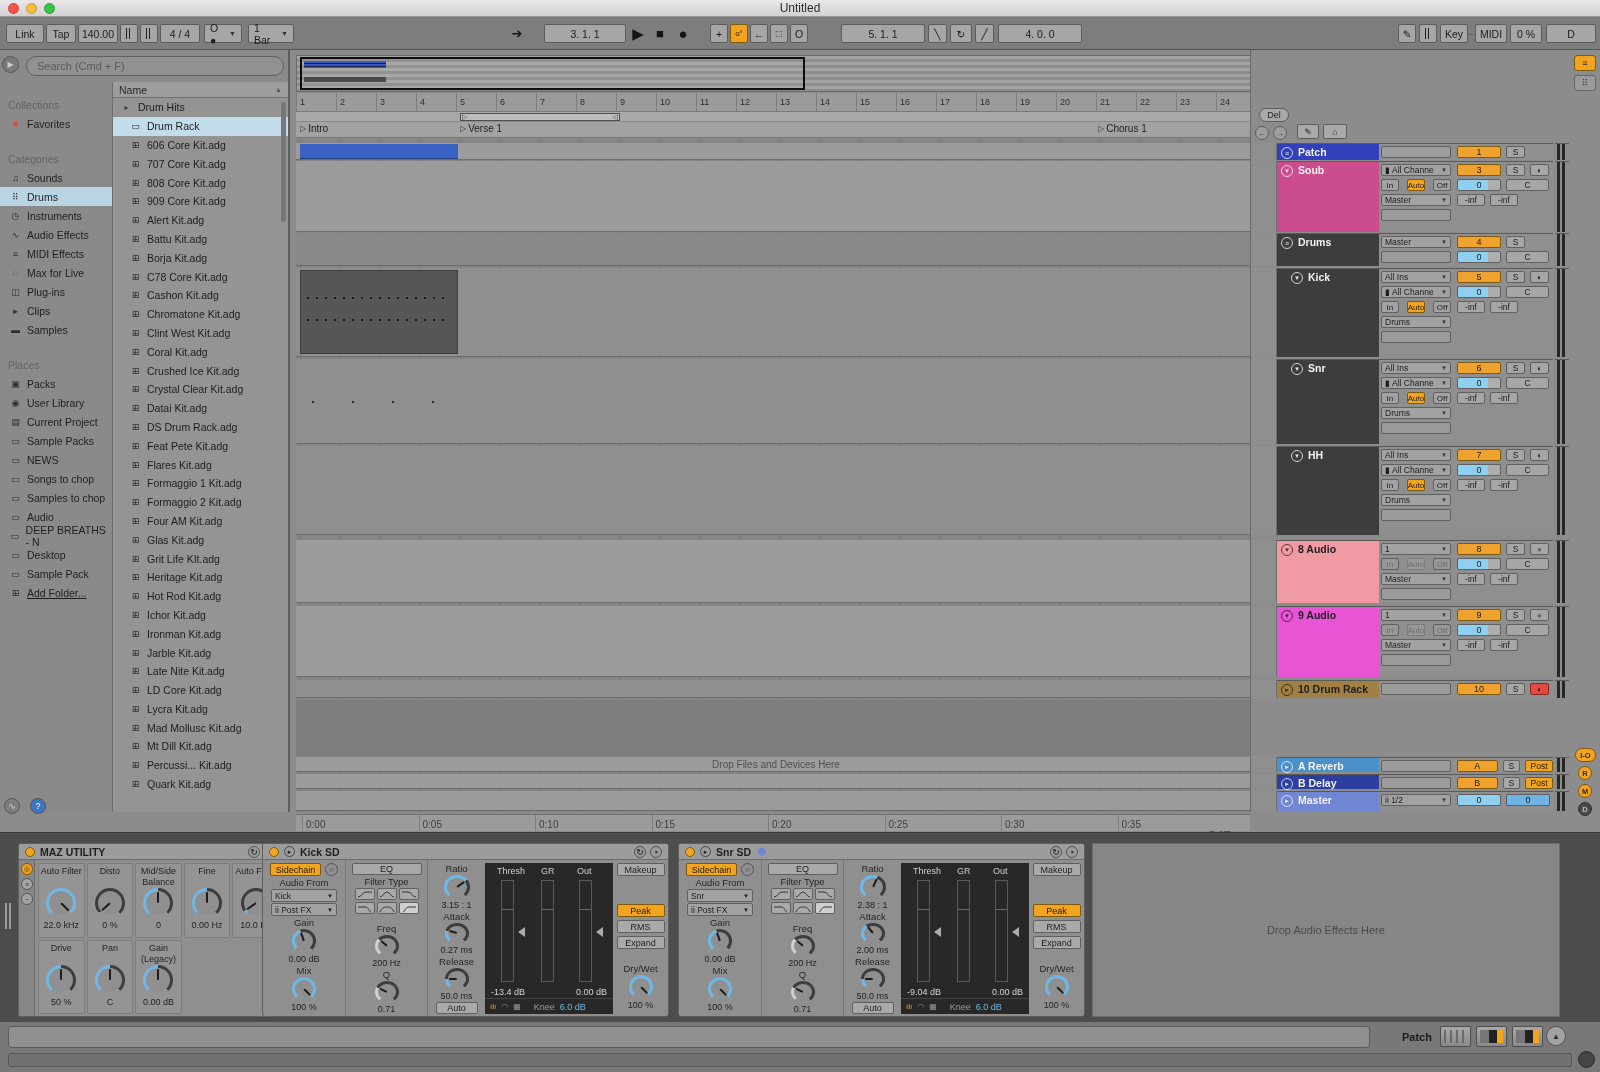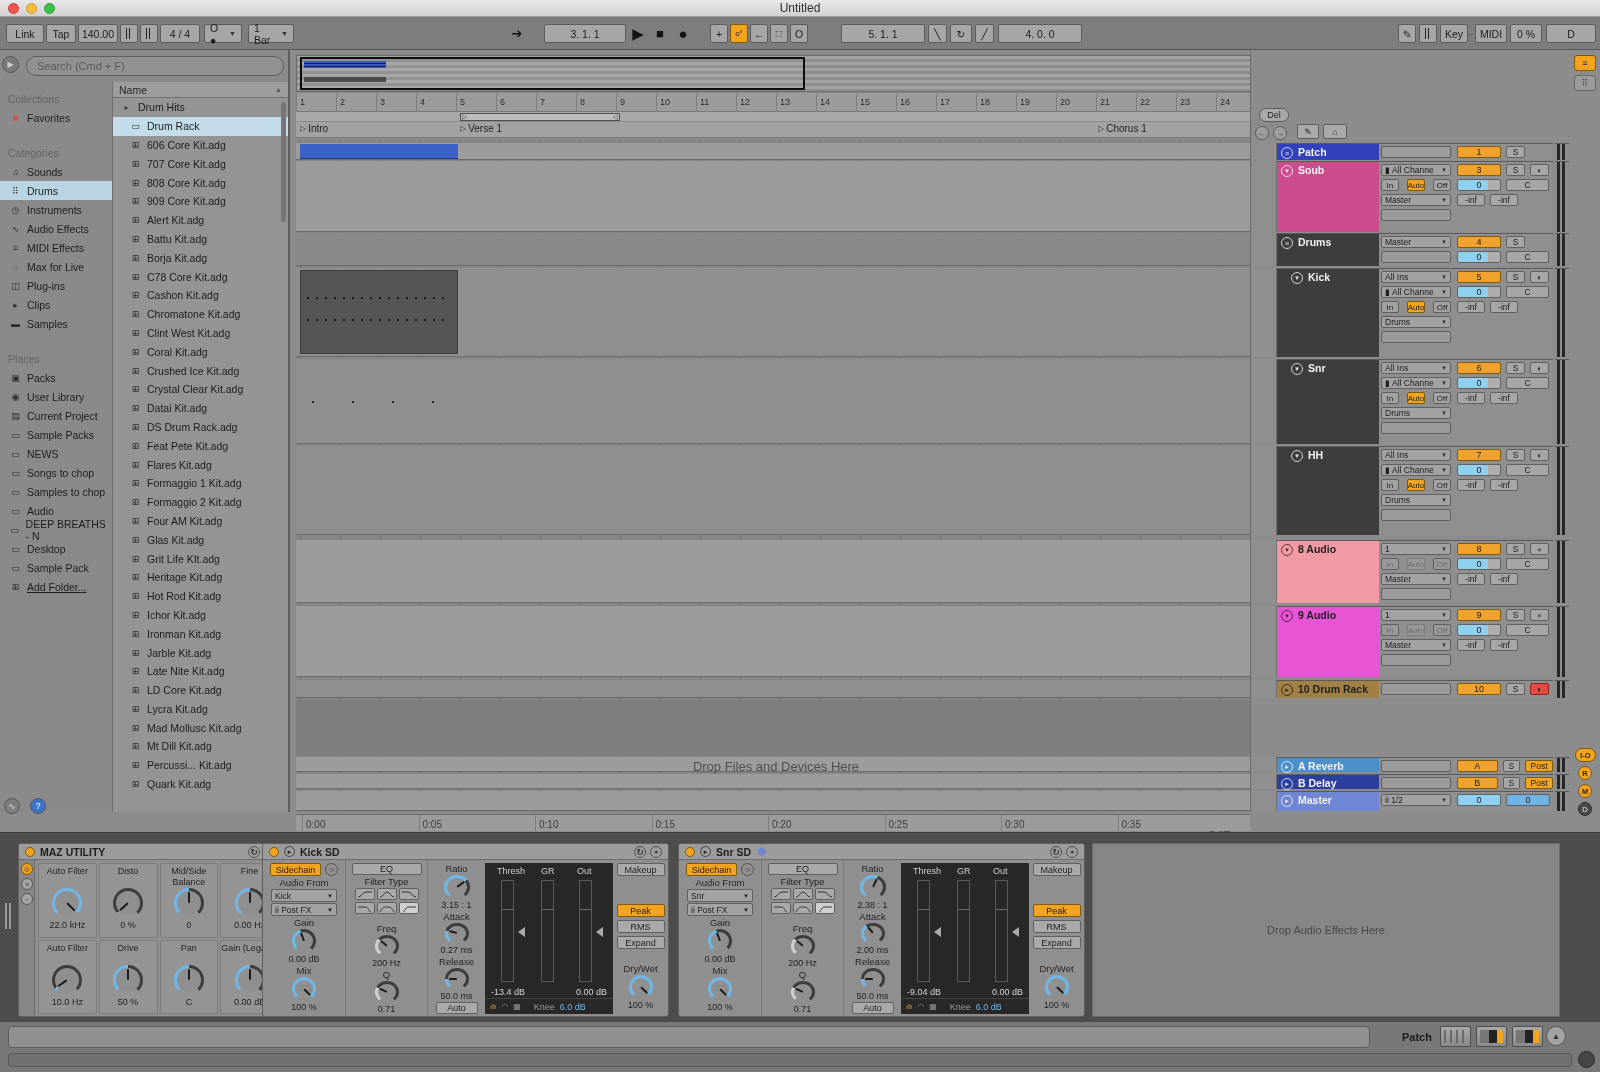--- a/index.html
+++ b/index.html
@@ -19,21 +19,21 @@
 .tico{position:absolute;top:7px;height:19px;display:flex;align-items:center;justify-content:center;font-size:13px;color:#141414}
 .caret{font-size:7px;margin-left:3px;color:#333}
 .stripes{width:11px;height:11px;background:repeating-linear-gradient(90deg,#222 0 1px,transparent 1px 3px)}
 
 .ws{position:absolute;left:0;top:50px;width:1600px;height:782px;background:#8c8c8c;overflow:hidden}
 
 .browser{position:absolute;left:0;top:0;width:290px;height:762px;background:#8a8a8a;border-right:2px solid #5e5e5e}
 .bcollapse{position:absolute;left:2px;top:6px;width:17px;height:17px;border-radius:50%;background:#7a7a7a;border:1px solid #565656;color:#cfcfcf;font-size:8px;display:flex;align-items:center;justify-content:center}
 .search{position:absolute;left:26px;top:6px;width:258px;height:20px;border-radius:10px;border:1px solid #5f5f5f;background:#919191;color:#3c3c3c;font-size:11px;padding:0 10px;outline:none}
 .search::placeholder{color:#5a5a5a}
-.nav{position:absolute;left:0;top:37px;width:112px}
+.nav{position:absolute;left:0;top:43px;width:112px}
 .navhdr{font-size:10.5px;color:#636363;padding:6px 8px 3px}
 .navitem{display:flex;align-items:center;gap:5px;height:19px;padding-left:9px;font-size:10.5px;color:#1e1e1e;cursor:default}
 .navitem.selected{background:#b9d4e2}
 .navitem.addfolder .nlabel{text-decoration:underline}
 .nicon{width:13px;text-align:center;font-size:9px;color:#2d2d2d}
 .navitem.fav .nicon{color:#e0483e}
 .gap18{height:14px}
 .list{position:absolute;left:112px;top:32px;width:176px;height:730px;background:#949494;border-left:1px solid #6e6e6e;overflow:hidden}
 .lhead{height:16px;background:#9d9d9d;border-bottom:1px solid #707070;font-size:10.5px;color:#272727;display:flex;align-items:center;padding:0 6px}
 .lhead .sort{margin-left:auto;font-size:7px;color:#555}
@@ -61,21 +61,21 @@
 .grid{position:absolute;inset:0;background:repeating-linear-gradient(90deg,rgba(0,0,0,.12) 0 1px,transparent 1px 40px);background-position:4px 0}
 .lane{position:absolute;left:0;width:954px;border-bottom:1px solid #6c6c6c;background:#9c9c9c}
 .lane.dark{background:#8f8f8f}
 .lane.group{background:#898989}
 .lane.gaparea{background:#7e7e7e;border-bottom:none}
 .clip-patch{position:absolute;left:4px;top:1px;width:158px;height:15px;background:#3a62c4;border-bottom:1px solid #1f3a80}
 .clip-kick{position:absolute;left:4px;top:2px;width:158px;height:84px;background:#565656;border:1px solid #3c3c3c}
 .clip-kick::before,.clip-kick::after{content:"";position:absolute;left:6px;right:6px;height:2px;background:repeating-linear-gradient(90deg,#191919 0 2px,transparent 2px 9px)}
 .clip-kick::before{top:26px}.clip-kick::after{top:48px}
 .snr-dots{position:absolute;left:16px;top:42px;width:132px;height:2px;background:repeating-linear-gradient(90deg,#2c2c2c 0 2px,transparent 2px 40px)}
-.drophint{position:absolute;left:280px;top:620px;width:400px;text-align:center;font-size:13px;color:#4f4f4f}
+.drophint{position:absolute;left:280px;top:620px;width:400px;text-align:center;font-size:10px;color:#4f4f4f}
 .pageind{position:absolute;left:912px;top:688px;font-size:17px;color:#555;font-weight:bold}
 .timeruler{position:absolute;left:296px;top:764px;width:954px;height:17px;background:#9b9b9b;border-top:1px solid #6e6e6e;display:flex;overflow:hidden;padding-left:6px}
 .timecell{width:116.5px;flex:0 0 116.5px;font-size:10px;color:#3d3d3d;border-left:1px solid #7e7e7e;padding:4px 0 0 3px}
 
 .hdrs{position:absolute;left:1250px;top:0;width:322px;height:762px;background:#8c8c8c;border-left:1px solid #6a6a6a}
 .delbtn{position:absolute;left:8px;top:58px;width:30px;height:14px;border-radius:7px;background:#a9a9a9;border:1px solid #5d5d5d;font-size:9px;color:#222;display:flex;align-items:center;justify-content:center}
 .navarr{position:absolute;top:76px;width:14px;height:14px;border-radius:50%;background:#9e9e9e;border:1px solid #5d5d5d;font-size:8px;color:#333;display:flex;align-items:center;justify-content:center}
 .pencilbtn,.lockbtn{position:absolute;top:74px;height:15px;background:#a9a9a9;border:1px solid #5d5d5d;border-radius:2px;font-size:9px;color:#222;display:flex;align-items:center;justify-content:center}
 .trk{position:absolute;left:0;width:322px;display:flex}
 .tstrip{width:26px;border-right:1px solid #6f6f6f;background:#8f8f8f}
@@ -130,21 +130,21 @@
 
 .knob{position:relative;border-radius:50%;background:conic-gradient(from 225deg,var(--arc,#6fb7e6) 0 var(--sweep,0deg),#3d3d3d var(--sweep,0deg) 270deg,transparent 270deg)}
 .knob::before{content:"";position:absolute;inset:3px;border-radius:50%;background:var(--face,#8f8f8f)}
 .knob::after{content:"";position:absolute;left:calc(50% - 1px);top:50%;width:2px;height:38%;background:#1c1c1c;border-radius:1px;transform-origin:1px 0;transform:rotate(var(--ptr,180deg))}
 .k30{width:30px;height:30px}.k26{width:26px;height:26px}.k24{width:24px;height:24px}
 .gray{--arc:#cfcfcf}
 
 .mtoggles{width:16px;display:flex;flex-direction:column;gap:3px;padding:3px 2px;background:#868686;border-right:1px solid #6c6c6c}
 .mtg{width:12px;height:12px;border-radius:50%;border:1px solid #555;font-size:7px;display:flex;align-items:center;justify-content:center;background:#a5a5a5;color:#333}
 .mtg.on{background:#f2a41f;border-color:#7e5a0d}
-.macros{flex:1;display:grid;grid-template-columns:repeat(4,1fr);grid-template-rows:1fr 1fr;padding:2px}
+.macros{flex:1;display:grid;grid-template-columns:repeat(5,1fr);grid-template-rows:1fr 1fr;padding:2px}
 .macro{display:flex;flex-direction:column;align-items:center;border:1px solid #7d7d7d;border-radius:2px;margin:1px;padding-top:2px;background:#949494}
 .mlabel{font-size:9px;color:#232323;text-align:center;height:22px;line-height:11px}
 .mval{font-size:9px;color:#232323;margin-top:2px}
 
 .comp .devbody{font-size:9.5px;color:#262626}
 .ccol{padding:3px 4px;display:flex;flex-direction:column;align-items:center;gap:1px}
 .csep{border-left:1px solid #777}
 .clabel{font-size:9.5px;color:#262626;text-align:center}
 .cval{font-size:9px;color:#232323}
 .pill{height:13px;border:1px solid #606060;border-radius:2px;background:#a9a9a9;font-size:9px;color:#1c1c1c;display:flex;align-items:center;justify-content:center;padding:0 5px}

